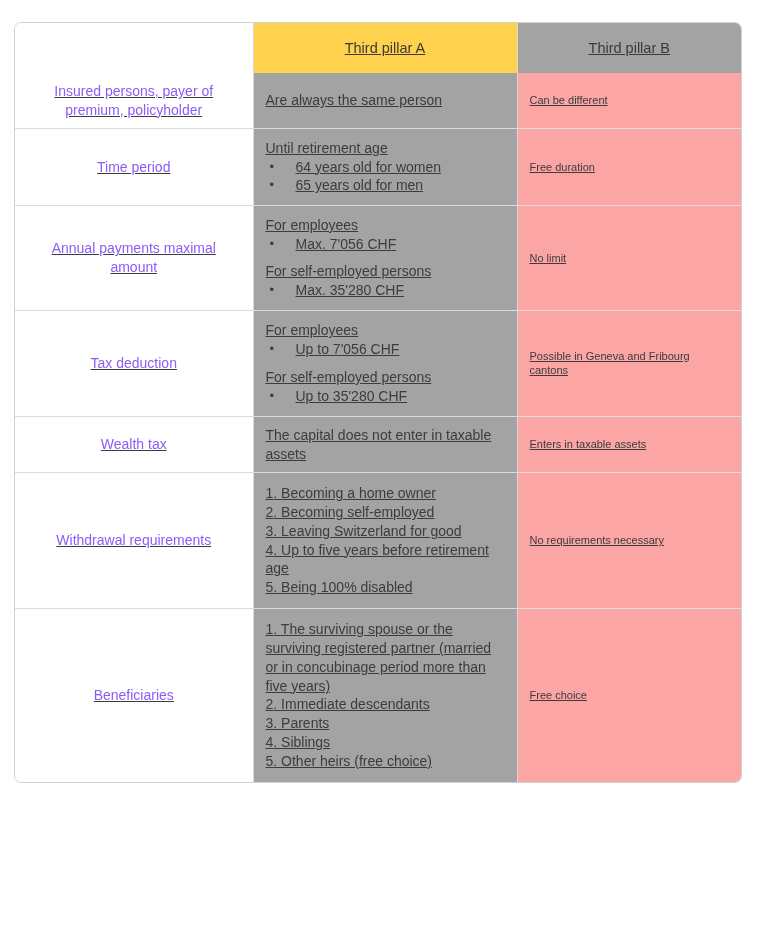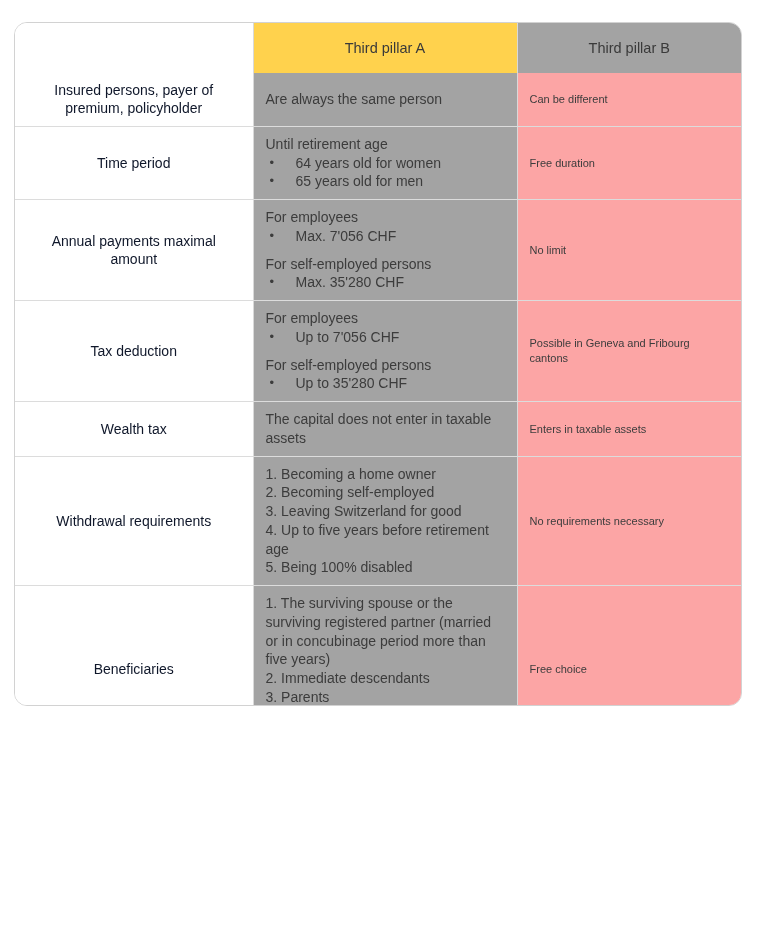--- a/index.html
+++ b/index.html
@@ -13,25 +13,26 @@
     font-family: "Liberation Sans", sans-serif;
     color: #3c3c3c;
     overflow: hidden;
   }
 
   .table-wrap {
     position: absolute;
     left: 14px;
     top: 22px;
     width: 728px;
-    height: 684px;
+    height: 761px;
     border: 1px solid #d2d2d2;
-    border-radius: 13px;
+    border-radius: 7px;
     overflow: hidden;
     box-sizing: border-box;
+    text-decoration: underline;
   }
 
   table.comparison {
     width: 100%;
     height: 100%;
     border-collapse: collapse;
     table-layout: fixed;
   }
 
   table.comparison col.c-label { width: 238px; }
@@ -64,21 +65,21 @@
   td.head-blank  { background: #ffffff; }
   td.head-a      { background: #ffd24d; }
   td.head-b      { background: #a3a3a3; }
 
   
   td.label {
     background: #ffffff;
     text-align: center;
     font-size: 14px;
     line-height: 1.32;
-    color: #0f172a;
+    color: #8b5cf6;
   }
   td.col-a {
     background: #a3a3a3;
     text-align: left;
     font-size: 14px;
     line-height: 1.34;
     color: #3c3c3c;
   }
   td.col-b {
     background: #fca5a5;

